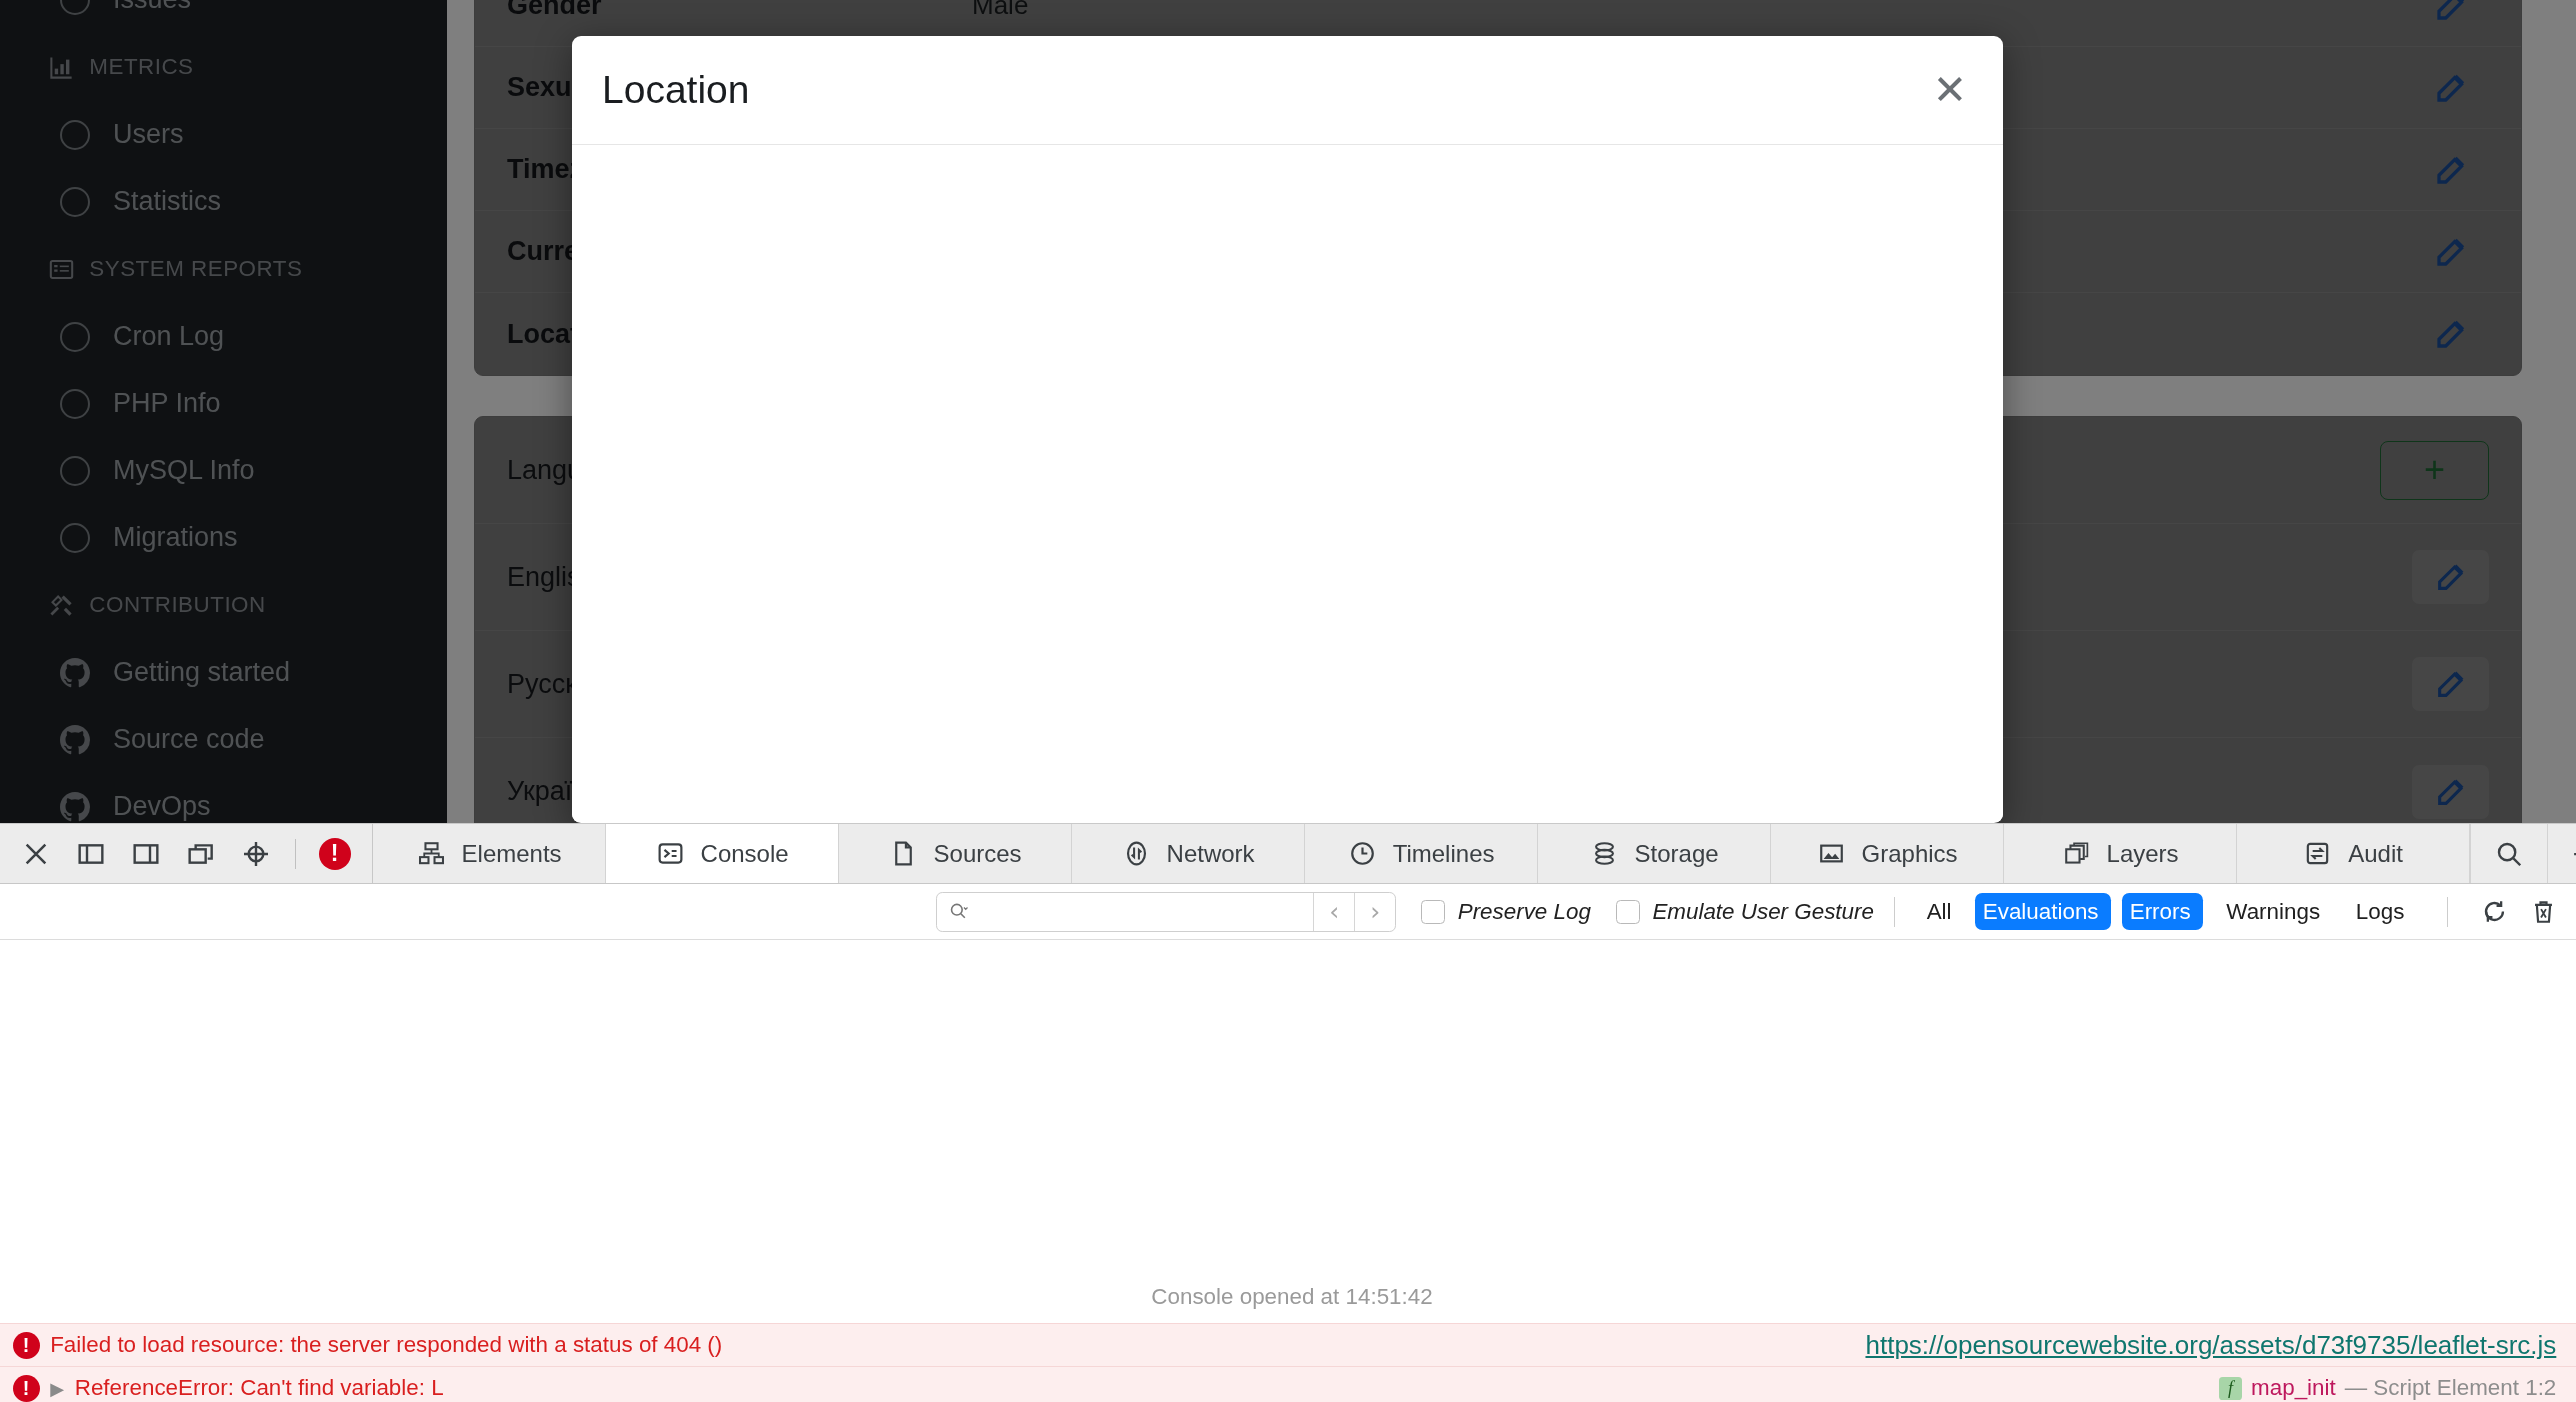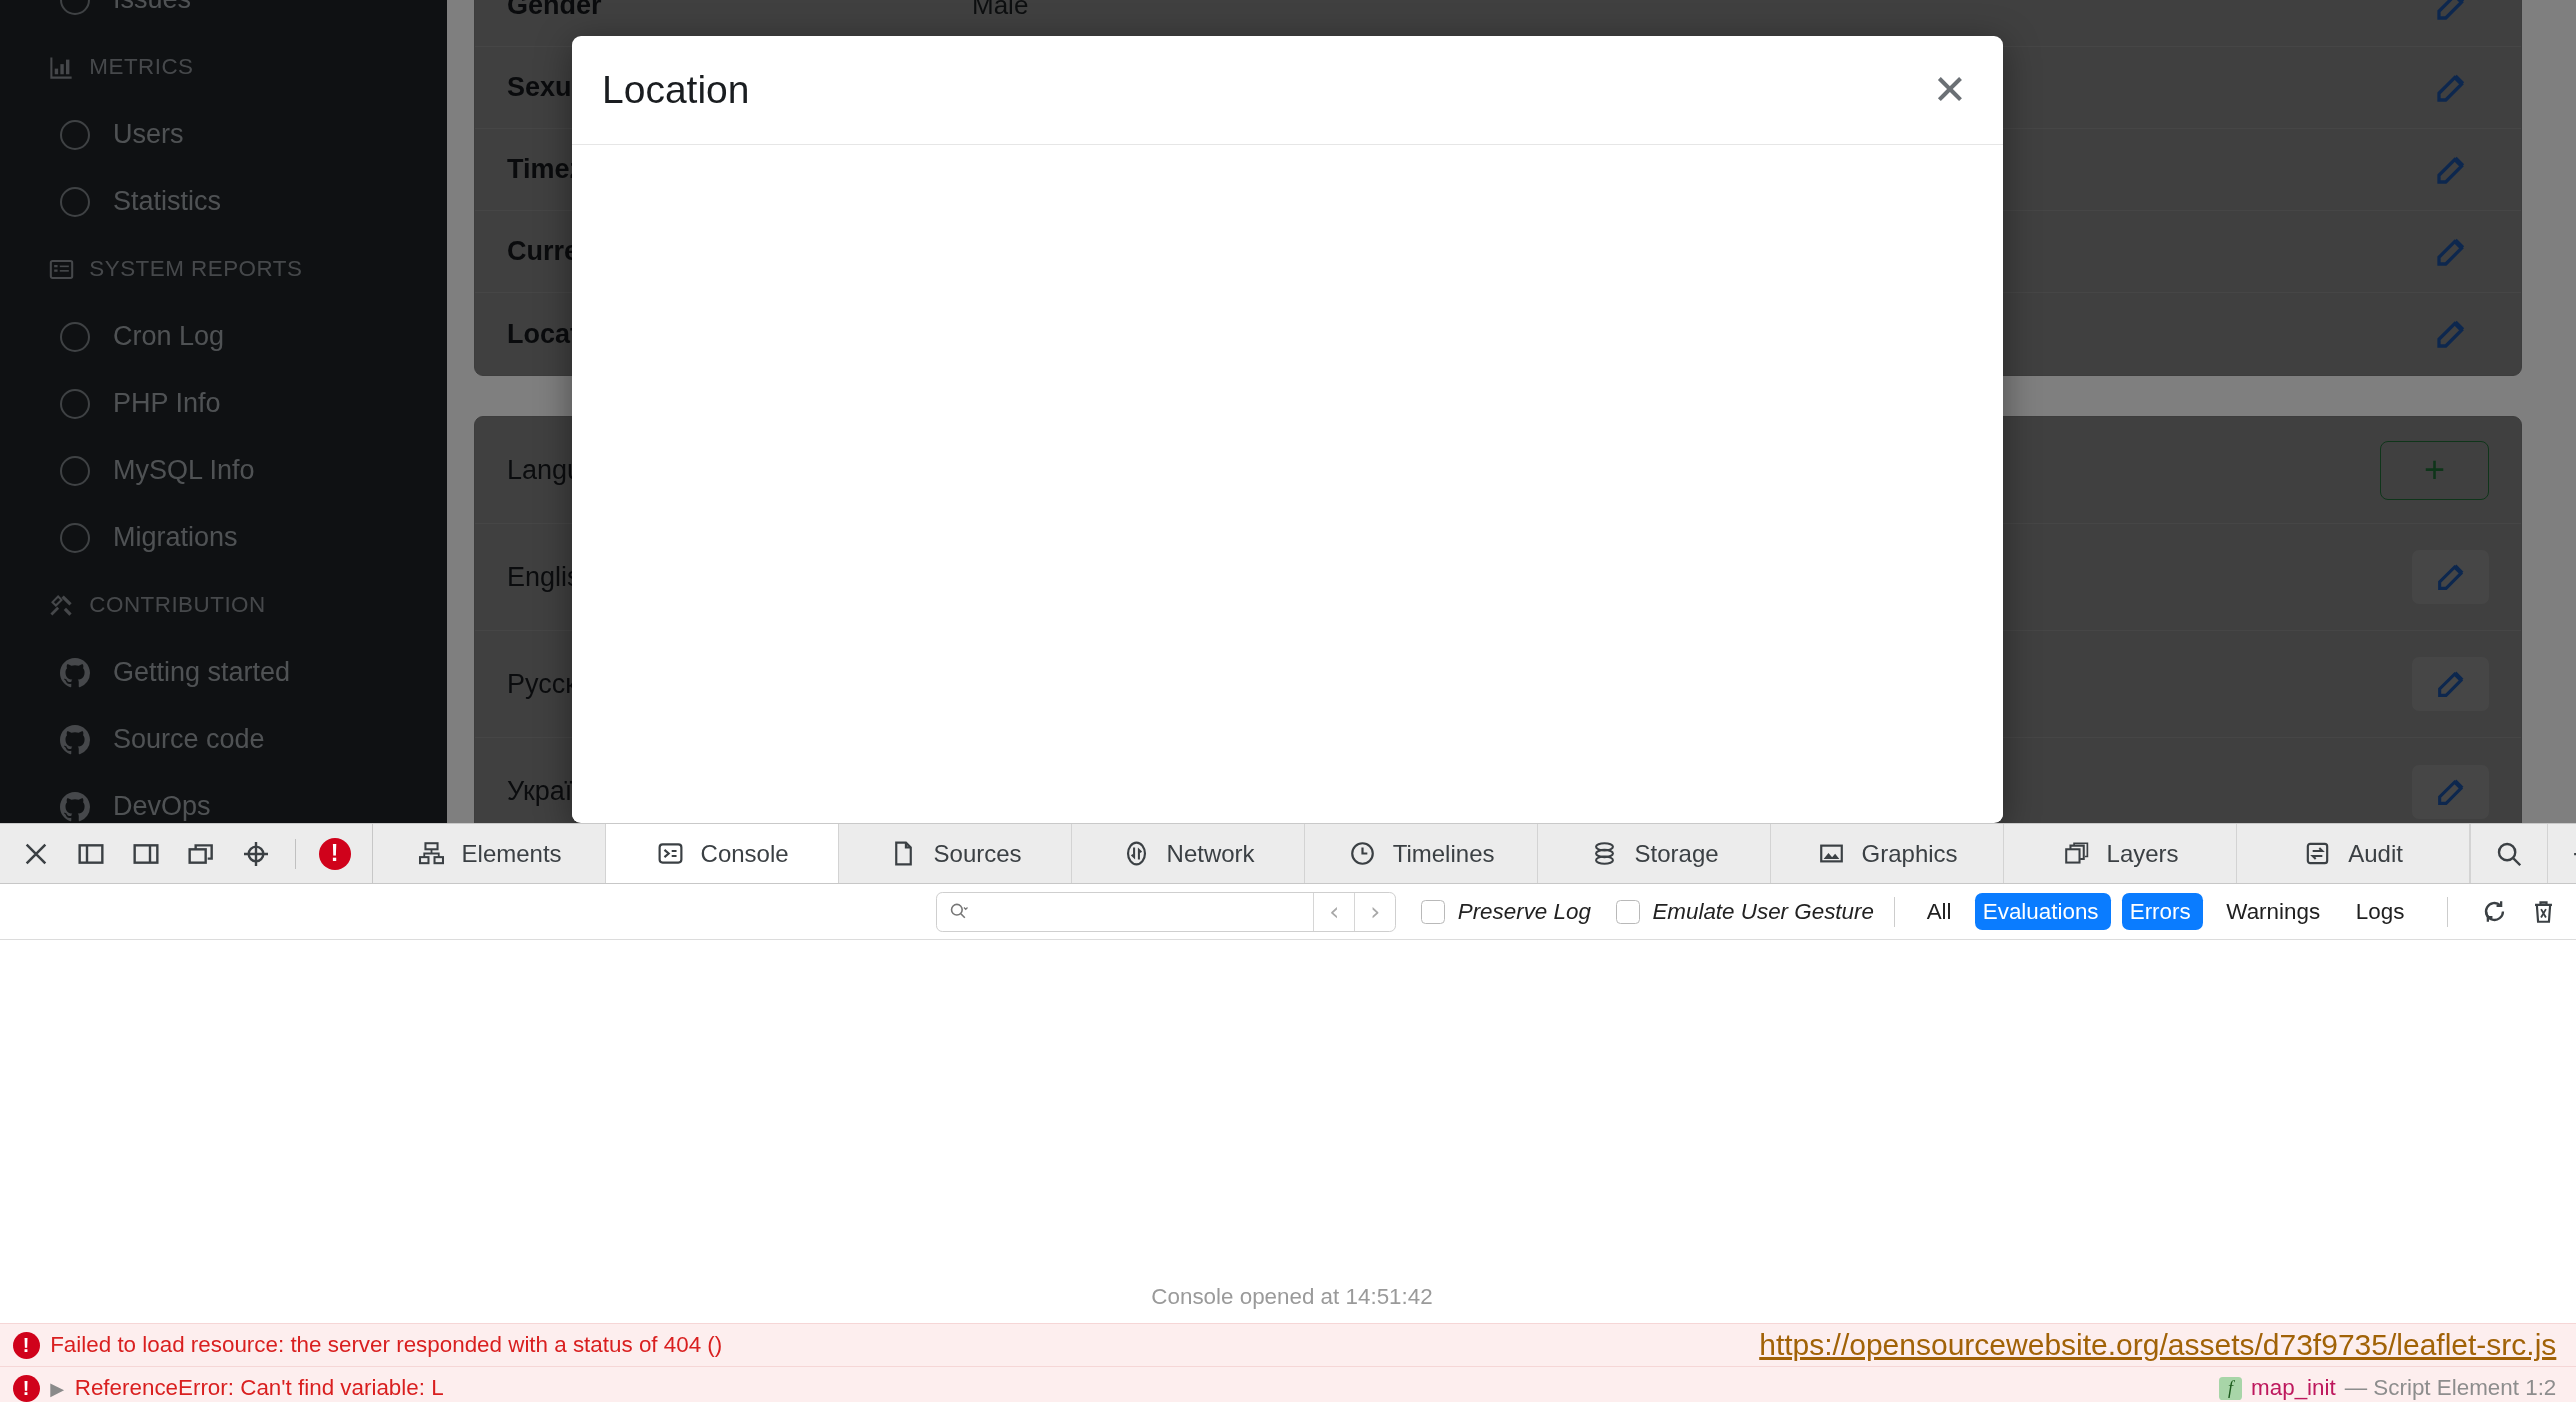--- a/index.html
+++ b/index.html
@@ -202,22 +202,22 @@
   .logrow.r1 { top: 383px; }
   .logrow.r2 { top: 426px; }
   .badge-err {
     width: 27px; height: 27px; border-radius: 50%;
     background: #d0021b; color: #fff; font-size: 19.7px; font-weight: bold;
     display: flex; align-items: center; justify-content: center;
     flex: none; margin-right: 10.7px;
   }
   .tri { color: #8a8a8a; font-size: 18px; margin-right: 10.7px; font-family: "DejaVu Sans", sans-serif; }
   .srclink {
-    margin-left: auto; color: #a16207; text-decoration: underline;
-    font-size: 30px; cursor: pointer;
+    margin-left: auto; color: #0f766e; text-decoration: underline;
+    font-size: 26px; cursor: pointer;
   }
   .srcplain { margin-left: auto; display: flex; align-items: center; gap: 9px; font-size: 22.4px; }
   .fbox {
     width: 23px; height: 23px; background: #a8d5a8; color: #1d5c1d;
     font-size: 18px; font-style: italic; border-radius: 3.6px;
     display: flex; align-items: center; justify-content: center;
     font-family: "Liberation Serif", serif;
   }
   .fname { color: #be185d; }
   .fmeta { color: #8d8d8d; }

